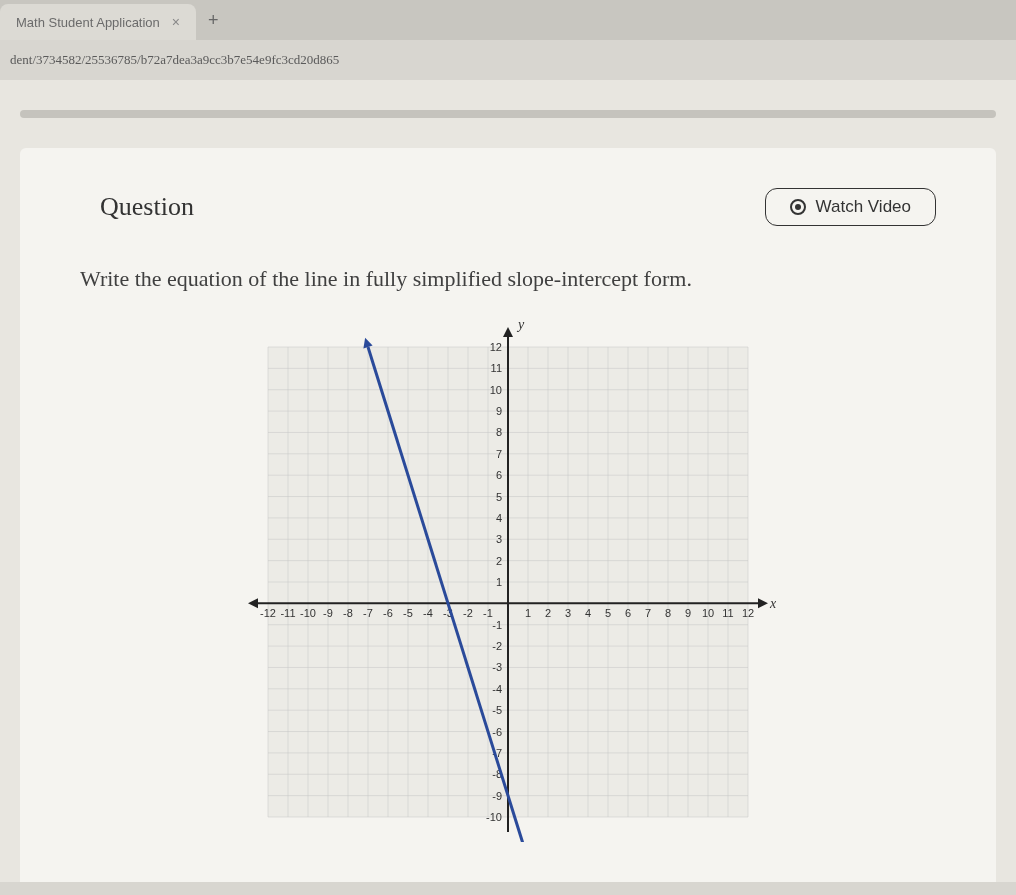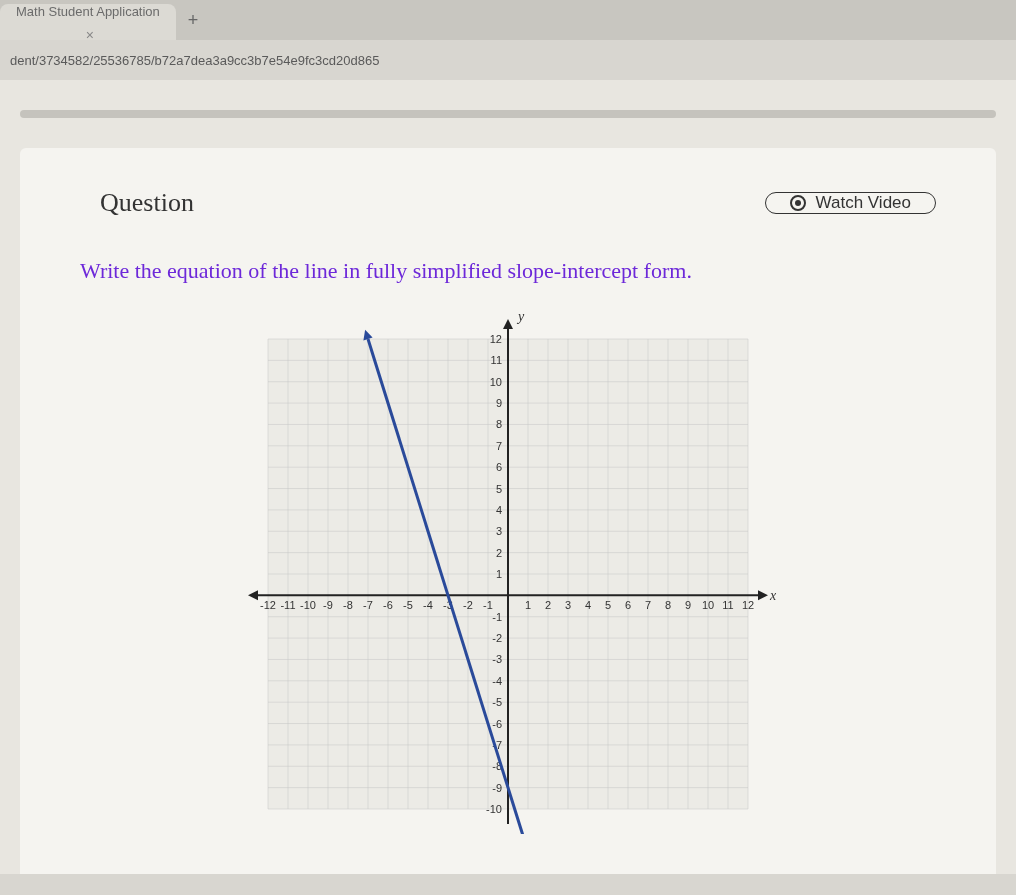--- a/index.html
+++ b/index.html
@@ -25,21 +25,20 @@
       background: #dcdad4;
       height: 36px;
       padding: 0 16px;
       display: flex;
       align-items: center;
       gap: 8px;
       border-radius: 8px 8px 0 0;
       font-size: 13px;
       color: #6b6b6b;
       margin-top: 4px;
-      flex-direction: column;
     }
     .tab-close {
       font-size: 14px;
       color: #888;
       cursor: pointer;
       margin-left: 4px;
     }
     .tab-add {
       margin-left: 12px;
       font-size: 18px;
@@ -47,20 +46,21 @@
       cursor: pointer;
     }
     .address-bar {
       background: #d8d6d0;
       height: 40px;
       padding: 6px 10px;
       display: flex;
       align-items: center;
       font-size: 13px;
       color: #5a5a5a;
+      font-family: Liberation Serif, serif;
     }
     .content-area {
       background: #e8e6e0;
       min-height: 100px;
       padding-top: 30px;
     }
     .progress-track {
       height: 8px;
       background: #c5c3bd;
       border-radius: 4px;
@@ -85,21 +85,21 @@
       font-size: 26px;
       color: #333;
     }
     .header-buttons {
       display: flex;
       gap: 16px;
     }
     .btn {
       border: 1.5px solid #333;
       background: transparent;
-      padding: 0 24px;
+      padding: 8px 24px;
       border-radius: 12px;
       font-size: 17px;
       color: #333;
       cursor: pointer;
       display: flex;
       align-items: center;
       gap: 10px;
     }
     .record-icon {
       width: 16px;
@@ -113,21 +113,21 @@
     .record-icon::after {
       content: '';
       width: 6px;
       height: 6px;
       background: #333;
       border-radius: 50%;
     }
     .instruction {
       font-family: Georgia, serif;
       font-size: 22px;
-      color: #6d28d9;
+      color: #404040;
       margin-bottom: 30px;
     }
     .graph-container {
       display: flex;
       justify-content: center;
     }
     .graph-svg {
       width: 560px;
       height: 520px;
     }

